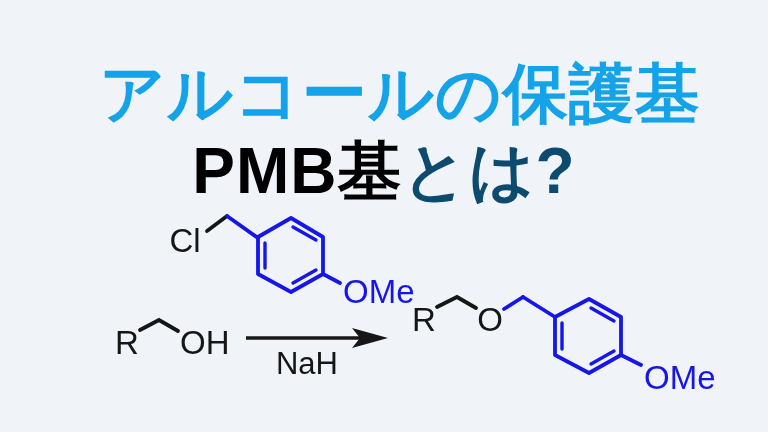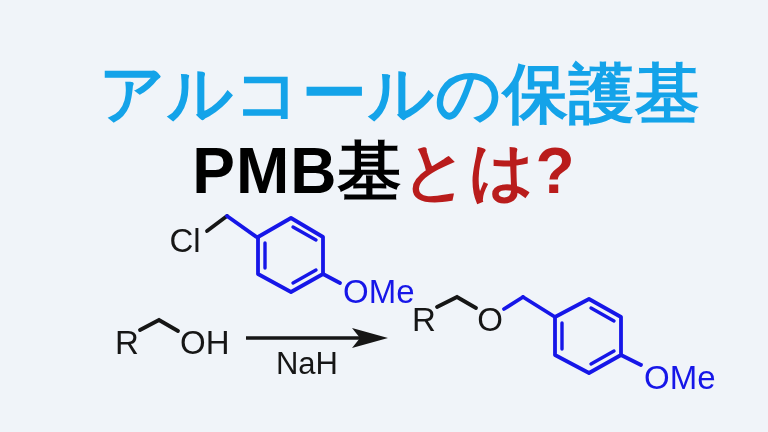--- a/index.html
+++ b/index.html
@@ -22,21 +22,21 @@
     margin-left:16px;
   }
   .title-line2{
     position:absolute;top:136px;left:0;width:768px;
     text-align:center;
     font-size:64px;line-height:1.1;font-weight:800;
     letter-spacing:1px;
     white-space:nowrap;
   }
   .title-line2 .red-part{color:#000000;}
-  .title-line2 .blue-part{color:#b91c1c;}
+  .title-line2 .blue-part{color:#0c4a6e;}
   svg.scheme{position:absolute;left:0;top:0;}
   svg .bond-black{stroke:#161616;stroke-width:3.8;stroke-linecap:round;fill:none;}
   svg .bond-blue{stroke:#1616e8;stroke-width:3.8;stroke-linecap:round;stroke-linejoin:round;fill:none;}
   svg .inner-blue{stroke:#1616e8;stroke-width:3.4;stroke-linecap:round;fill:none;}
   svg .arrow-line{stroke:#161616;stroke-width:3.6;fill:none;}
   svg .arrow-head{fill:#161616;stroke:none;}
   svg text{font-family:"Liberation Sans","DejaVu Sans",sans-serif;}
   svg .atom-black{fill:#161616;font-size:33px;}
   svg .atom-blue{fill:#1616e8;font-size:33px;}
   svg .reagent-text{fill:#161616;font-size:31px;}

